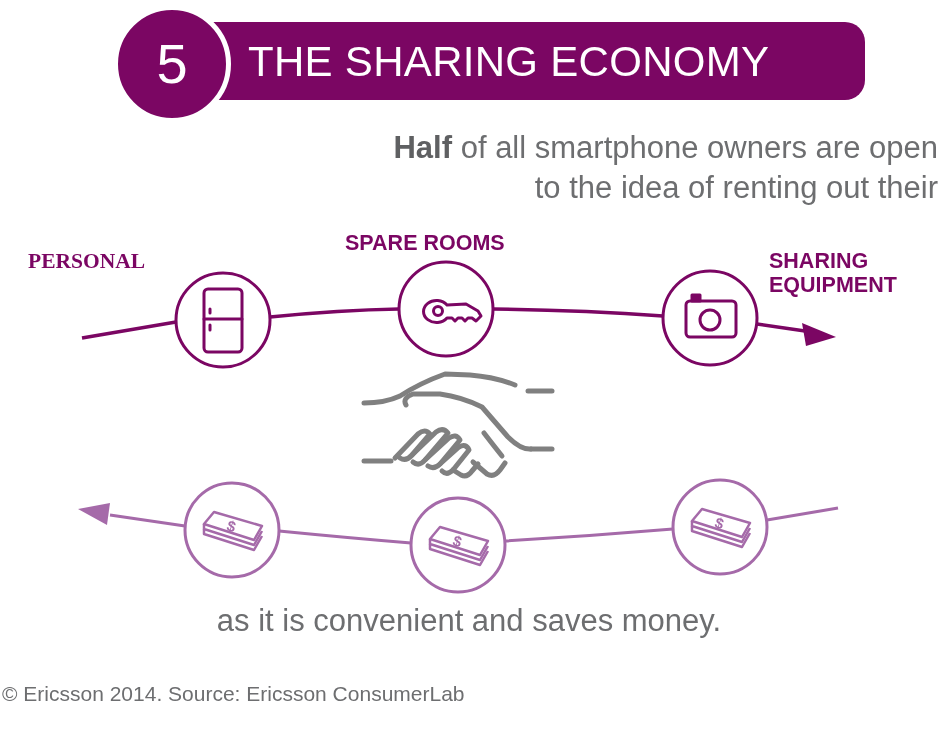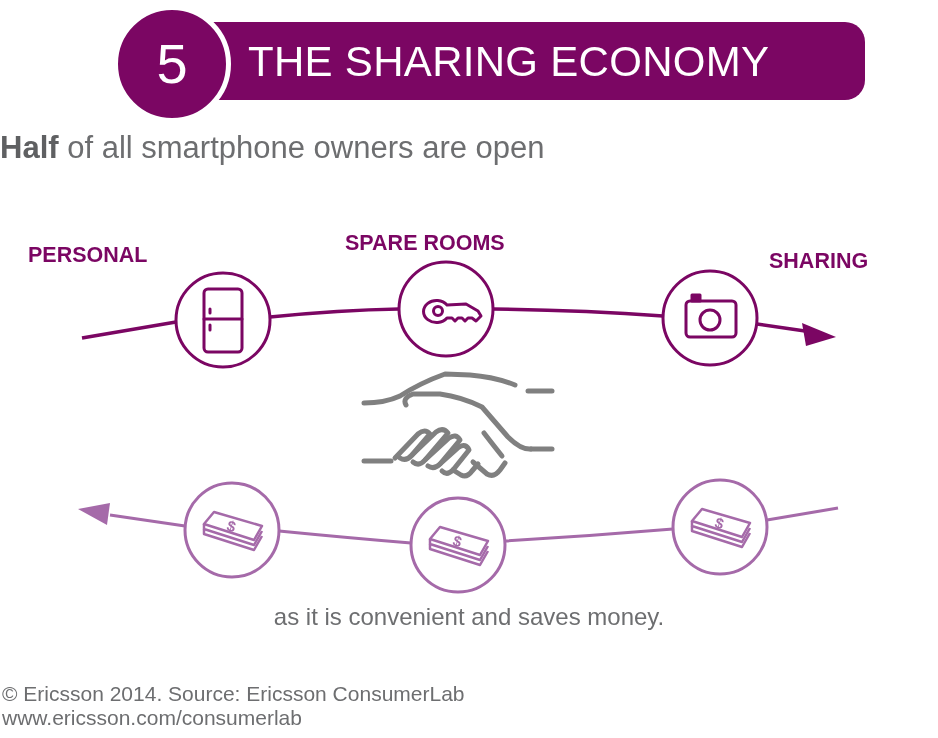--- a/index.html
+++ b/index.html
@@ -2,47 +2,49 @@
 <html><head>
 <meta charset="utf-8">
 <style>
   html, body { margin:0; padding:0; background:#ffffff; }
   body { width:938px; height:738px; position:relative; overflow:hidden; font-family:"Liberation Sans", sans-serif; }
   .abs { position:absolute; }
   .banner-pill { left:205px; top:22px; width:660px; height:78px; background:#7b0663; border-radius:0 20px 20px 0; }
   .banner-circle { left:118px; top:10px; width:108px; height:108px; border-radius:50%; background:#7b0663; border:5px solid #fff; box-sizing:content-box; margin-left:-5px; margin-top:-5px;}
   .banner-num { left:118px; top:10px; width:108px; height:108px; line-height:108px; text-align:center; color:#fff; font-size:56px; }
   .banner-title { left:248px; top:22px; height:96px; line-height:80px; color:#fff; font-size:42px; letter-spacing:0.3px; white-space:nowrap; }
-  .intro { left:0; width:938px; top:128px; text-align:left; color:#6d6e70; font-size:31px; line-height:40px; }
+  .intro { left:0; width:938px; top:128px; text-align:right; color:#6d6e70; font-size:31px; line-height:40px; }
   .intro b { color:#5f6062; }
   .label { color:#7b0663; font-weight:bold; font-size:21.5px; line-height:24px; white-space:nowrap; }
-  .outro { left:0; width:938px; top:603px; text-align:center; color:#6d6e70; font-size:24px; }
+  .outro { left:0; width:938px; top:603px; text-align:center; color:#6d6e70; font-size:31px; }
   .footer { left:2px; top:682px; color:#6d6e70; font-size:21px; line-height:24px; }
   svg.diagram { position:absolute; left:0; top:0; }
 </style>
 </head>
 <body>
 
 <div class="abs banner-pill"></div>
 <div class="abs banner-circle"></div>
 <div class="abs banner-num">5</div>
 <div class="abs banner-title">THE SHARING ECONOMY</div>
 
 <div class="abs intro">
   <div><b>Half</b><span> of all smartphone owners are open</span></div>
+  <div>to the idea of renting out their</div>
 </div>
 
-<div class="abs label" style="left:28px; top:243px;">
+<div class="abs label" style="left:28px; top:249px;font-family:Liberation Serif, serif;">
   <div>PERSONAL</div>
 </div>
 <div class="abs label" style="left:345px; top:231px;">
   <div>SPARE ROOMS</div>
 </div>
 <div class="abs label" style="left:769px; top:249px;">
   <div>SHARING</div>
+  <div>EQUIPMENT</div>
 </div>
 
 <svg class="diagram" width="938" height="738" viewBox="0 0 938 738">
 
   <g fill="none" stroke="#7b0663" stroke-width="3.5">
     <path d="M82 338 L176 322"></path>
     <path d="M270 317 Q340 310 399 309"></path>
     <path d="M493 309 Q580 310 663 316"></path>
     <path d="M757 324 L805 331"></path>
   </g>
@@ -114,14 +116,13 @@
     <path d="M-28 -6 L-28 -1 L22 15 L30 1"></path>
     <path d="M-28 -1 L-28 4 L22 20 L30 6"></path>
     <text x="-6" y="2" font-family="Liberation Sans, sans-serif" font-weight="bold" font-size="15" fill="#a56aa9" stroke="none" transform="rotate(18)">$</text>
   </g>
 </svg>
 
 <div class="abs outro">as it is convenient and saves money.</div>
 
 <div class="abs footer">
   <div>© Ericsson 2014. Source: Ericsson ConsumerLab</div>
-  <div>www.ericsson.com/consumerlab</div>
 </div>
 
 </body></html>

